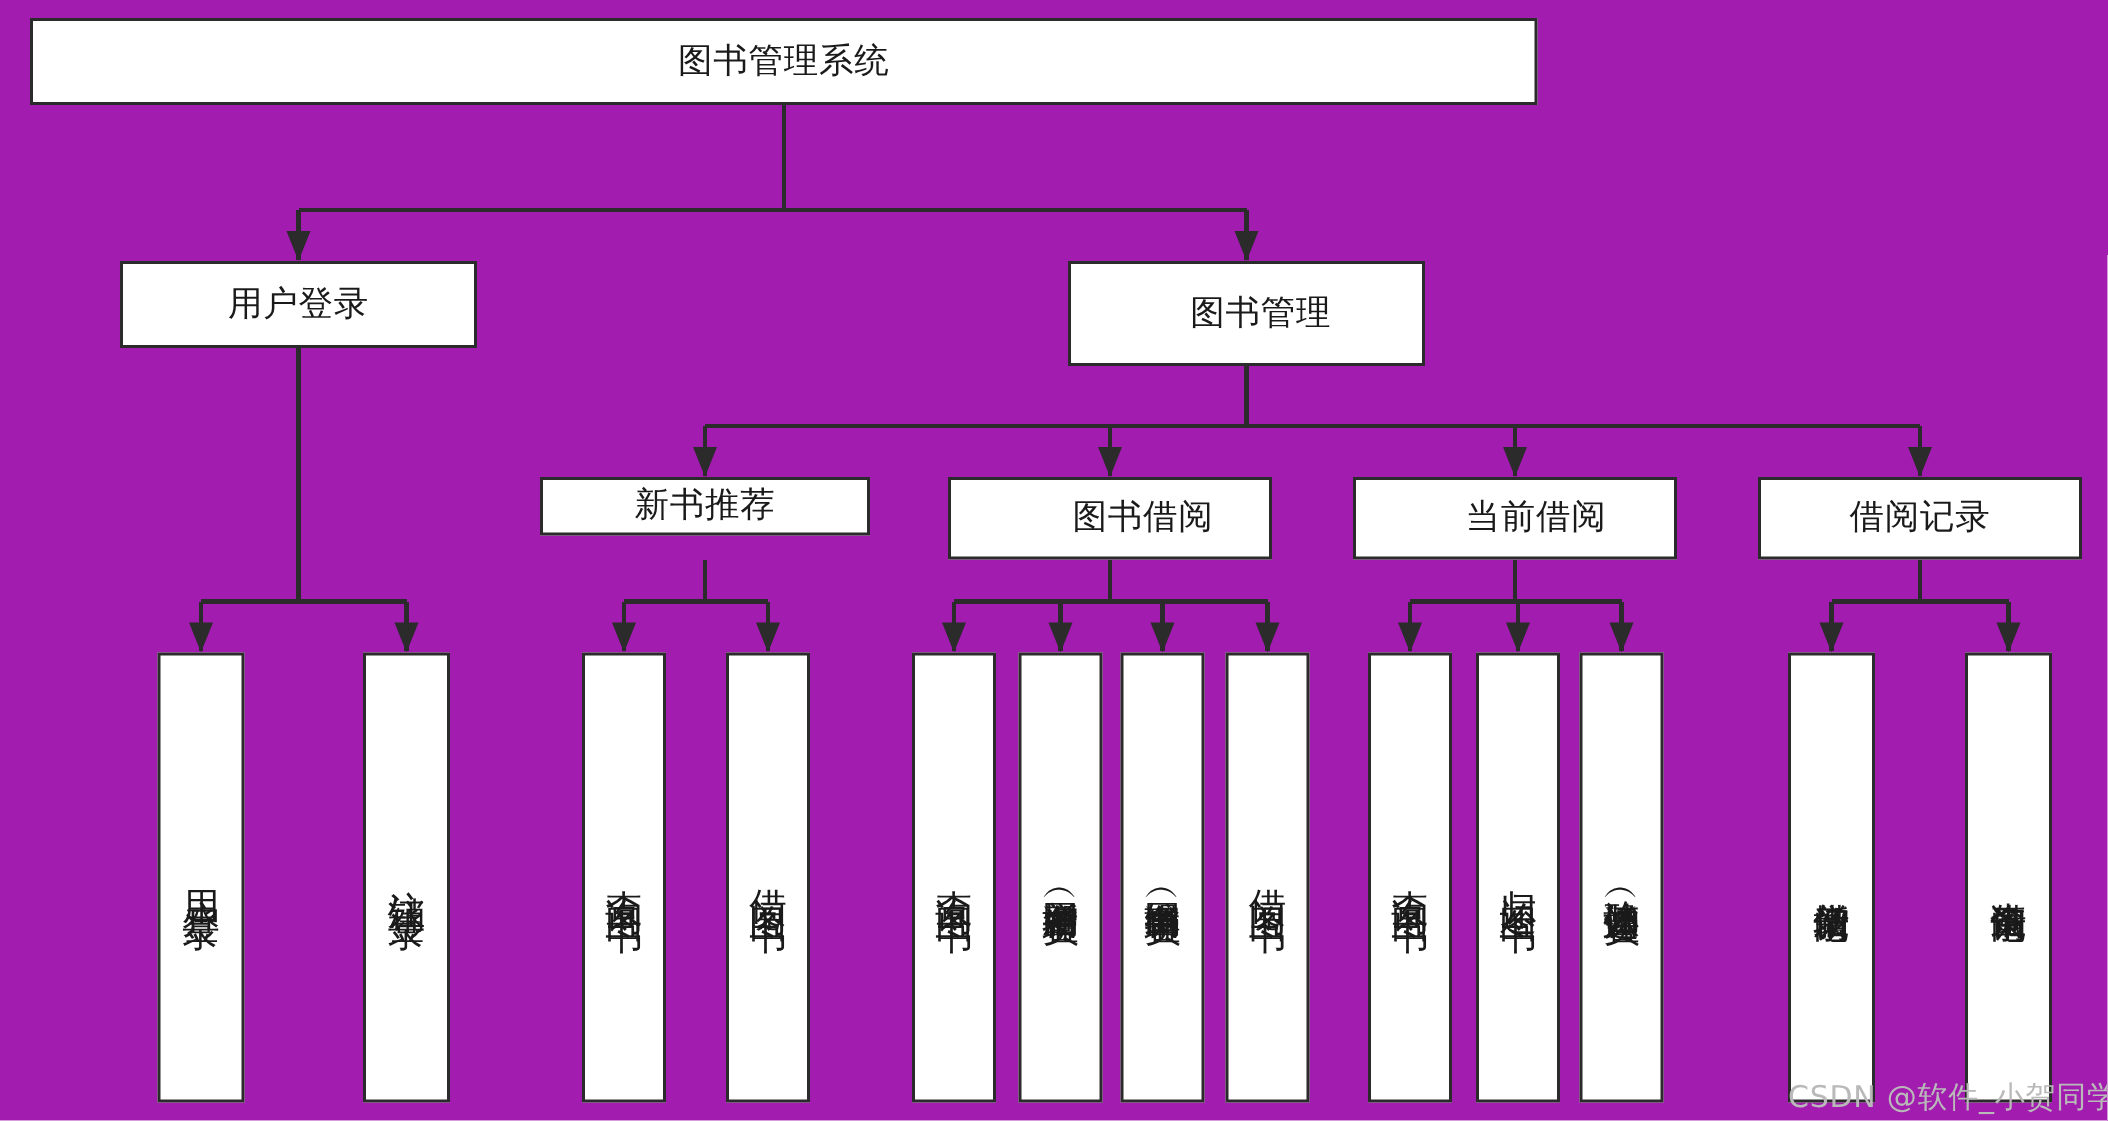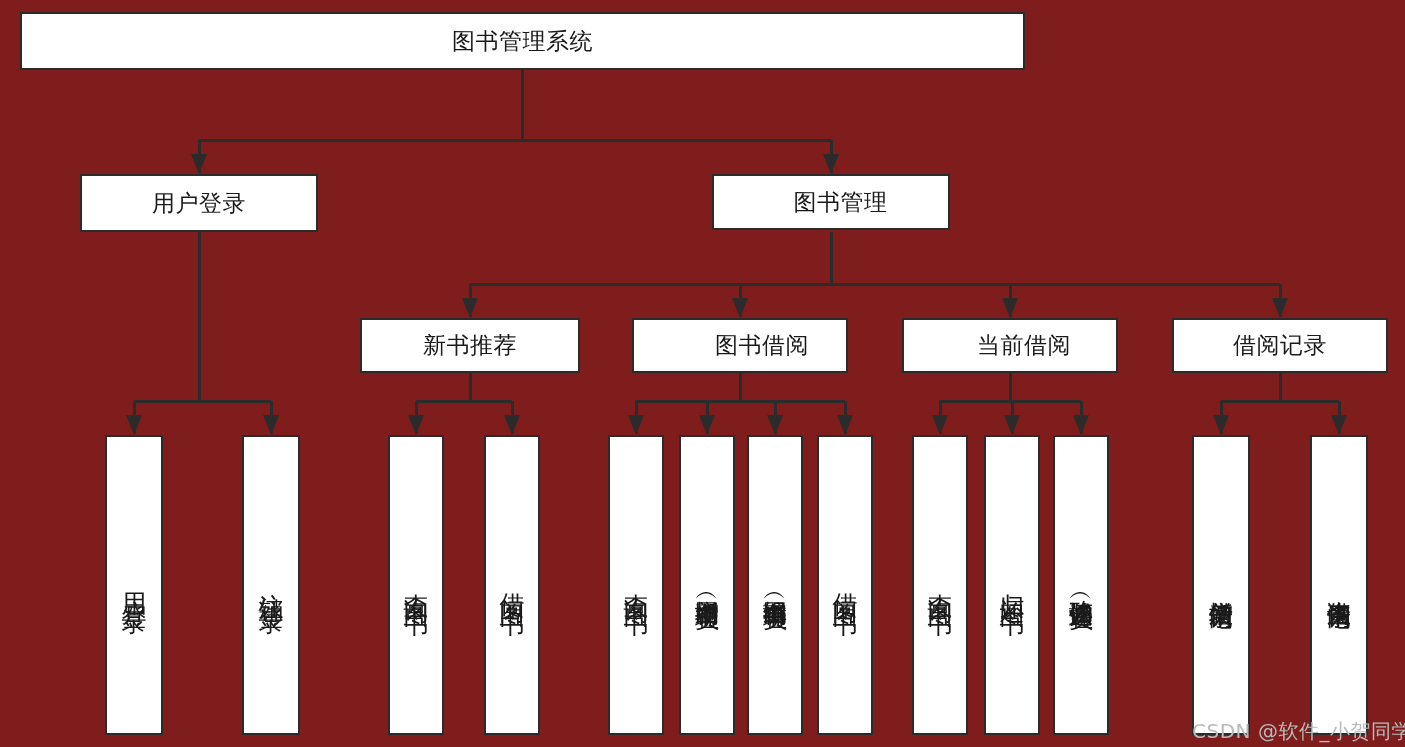--- a/index.html
+++ b/index.html
@@ -8,21 +8,21 @@
     padding: 0;
     background: #ffffff;
   }
   body {
     font-family: "DejaVu Sans", "Liberation Sans", sans-serif;
   }
   #canvas {
     position: relative;
     width: 1405px;
     height: 747px;
-    background: #7f1d1d;
+    background: #a21caf;
     overflow: hidden;
   }
   #edges {
     position: absolute;
     left: 0;
     top: 0;
     width: 1405px;
     height: 747px;
     pointer-events: none;
   }
@@ -135,24 +135,24 @@
       <path d="M 1213 415 L 1229 415 L 1221 435 Z" fill="#2b2b2b"></path>
       <line x1="1339" y1="401" x2="1339" y2="434" stroke="#2b2b2b" stroke-width="3" shape-rendering="crispEdges"></line>
       <path d="M 1331 415 L 1347 415 L 1339 435 Z" fill="#2b2b2b"></path>
     </svg>
 <div class="node horiz root" style="left: 20px; top: 12px; width: 1005px; height: 58px;">
       <span class="node-label">图书管理系统</span>
     </div>
     <div class="node horiz" style="left: 80px; top: 174px; width: 238px; height: 58px;">
       <span class="node-label">用户登录</span>
     </div>
-    <div class="node horiz" style="left: 712px; top: 174px; width: 238px; height: 56px; padding-left: 19px;">
+    <div class="node horiz" style="left: 712px; top: 174px; width: 238px; height: 70px; padding-left: 19px;">
       <span class="node-label">图书管理</span>
     </div>
-    <div class="node horiz" style="left: 360px; top: 318px; width: 220px; height: 55px; justify-content: center;">
+    <div class="node horiz" style="left: 360px; top: 318px; width: 220px; height: 39px; justify-content: center;">
       <span class="node-label">新书推荐</span>
     </div>
     <div class="node horiz" style="left: 632px; top: 318px; width: 216px; height: 55px; padding-left: 44px;">
       <span class="node-label">图书借阅</span>
     </div>
     <div class="node horiz" style="left: 902px; top: 318px; width: 216px; height: 55px; padding-left: 28px;">
       <span class="node-label">当前借阅</span>
     </div>
     <div class="node horiz" style="left: 1172px; top: 318px; width: 216px; height: 55px;">
       <span class="node-label">借阅记录</span>

